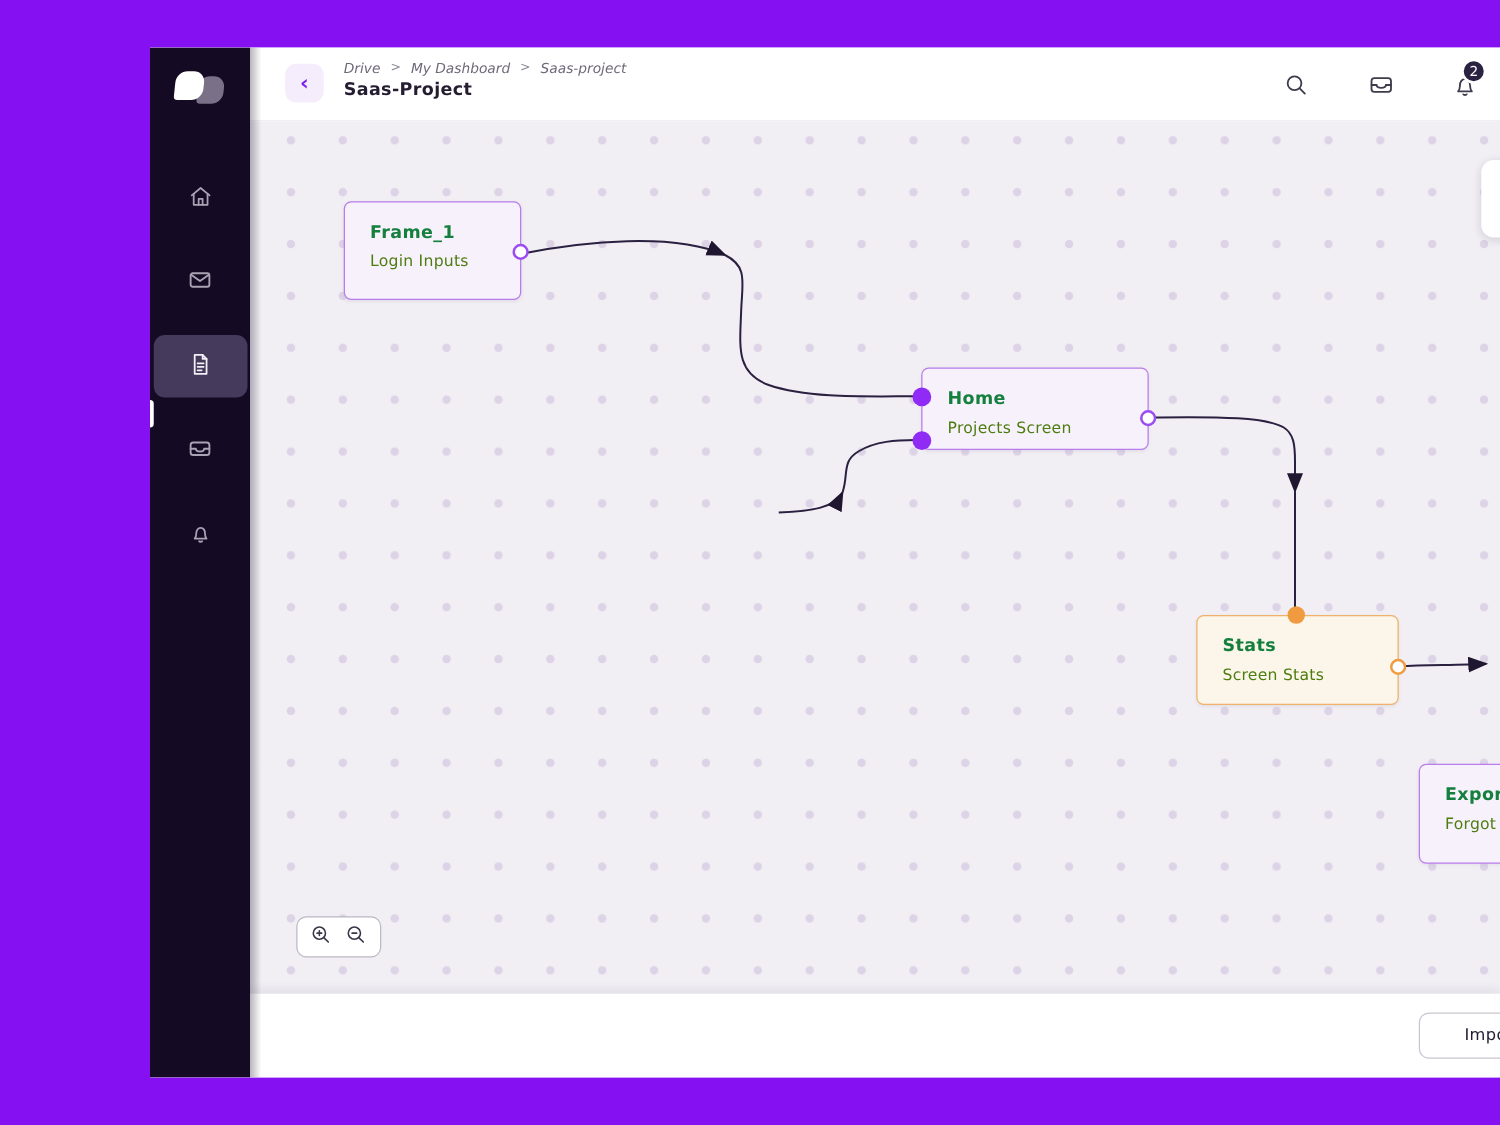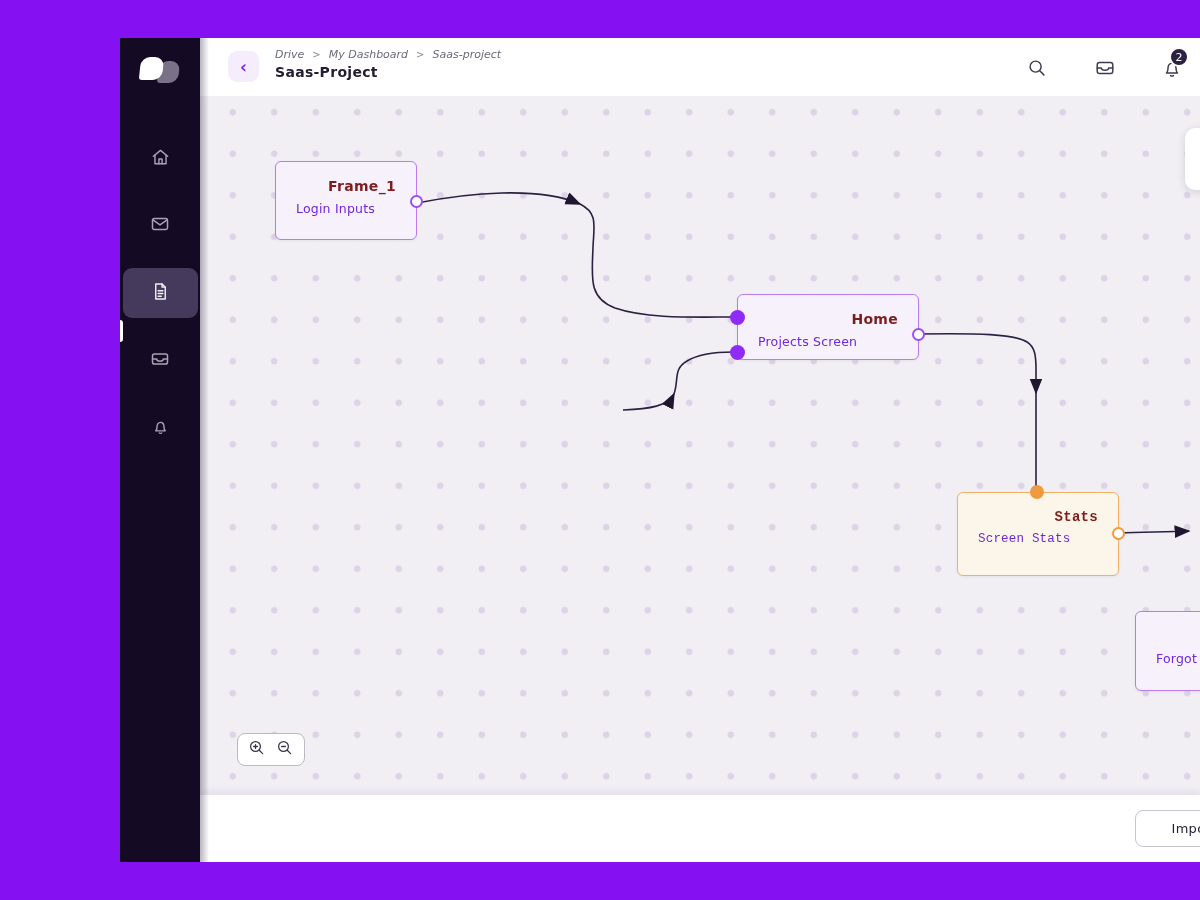--- a/index.html
+++ b/index.html
@@ -84,22 +84,22 @@
     overflow:hidden;
   }
   .edges { position:absolute; left:0; top:0; z-index:1; }
   
   .node {
     position:absolute; z-index:2; border-radius:6px; padding:16px 20px;
     cursor:grab; box-shadow:0 1px 3px rgba(40,25,70,0.06);
   }
   .node.purple { background:#f7f1fc; border:1.5px solid #b87ceb; }
   .node.orange { background:#fbf6e9; border:1.5px solid #f0b169; }
-  .node-title { font-size:14px; font-weight:700; color:#7f1d1d; letter-spacing:0.3px;text-align:right; }
-  .node-subtitle { font-size:12.5px; color:#6d28d9; margin-top:7px; letter-spacing:0.2px; }
+  .node-title { font-size:14px; font-weight:700; color:#15803d; letter-spacing:0.3px; }
+  .node-subtitle { font-size:12.5px; color:#4d7c0f; margin-top:7px; letter-spacing:0.2px; }
   .connector { position:absolute; border-radius:50%; z-index:3; cursor:crosshair; }
   .connector.out { width:13px; height:13px; background:#ffffff; border:2px solid #9b4df0; }
   .connector.out.orange-c { border-color:#f09b40; }
   .connector.in { width:15px; height:15px; background:#8f2bf5; }
   .connector.in.orange-c { background:#f09b40; width:14px; height:14px; }
   
   .zoom-ctl {
     position:absolute; left:37px; top:636px; width:68px; height:33px;
     background:#ffffff; border:1px solid #bcb8c4; border-radius:8px;
     display:flex; align-items:center; justify-content:space-evenly; z-index:3;
@@ -259,21 +259,21 @@
 
       <div class="node purple" style="left:537px; top:197px; width:182px; height:66px;">
         <div class="node-title">Home</div>
         <div class="node-subtitle">Projects Screen</div>
         <div class="connector in" style="left:-8px; top:15px;"></div>
         <div class="connector in" style="left:-8px; top:50px;"></div>
         <div class="connector out" style="right:-7px; top:33px;"></div>
       </div>
 
 
-      <div class="node orange" style="left:757px; top:395px; width:162px; height:84px;font-family:Liberation Mono, monospace;">
+      <div class="node orange" style="left:757px; top:395px; width:162px; height:72px;">
         <div class="node-title">Stats</div>
         <div class="node-subtitle">Screen Stats</div>
         <div class="connector in orange-c" style="left:72px; top:-8px;"></div>
         <div class="connector out orange-c" style="right:-7px; top:34px;"></div>
       </div>
 
       <div class="node purple" style="left:935px; top:514px; width:160px; height:80px;">
         <div class="node-title">Export</div>
         <div class="node-subtitle">Forgot Password</div>
       </div>

